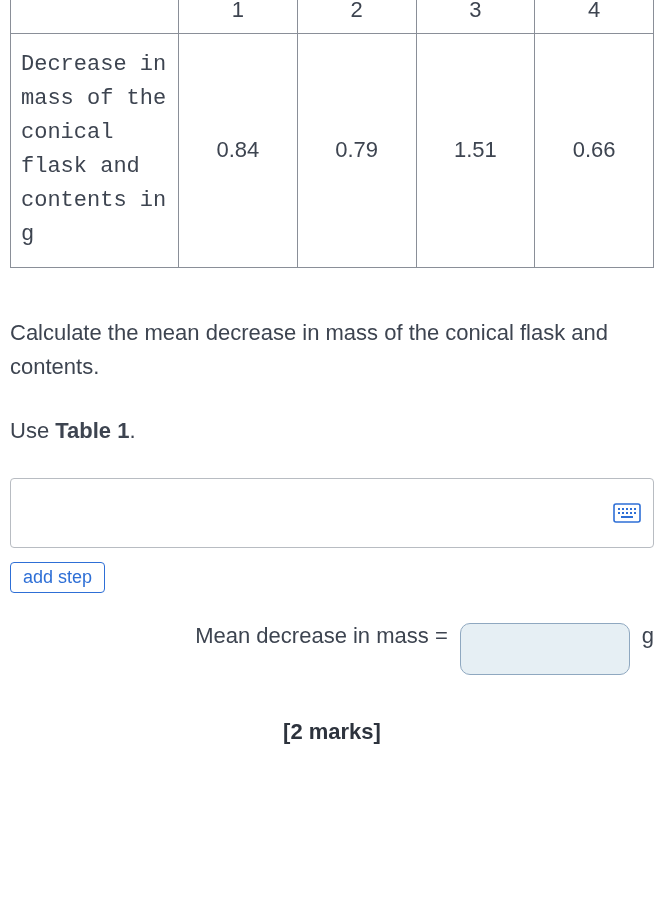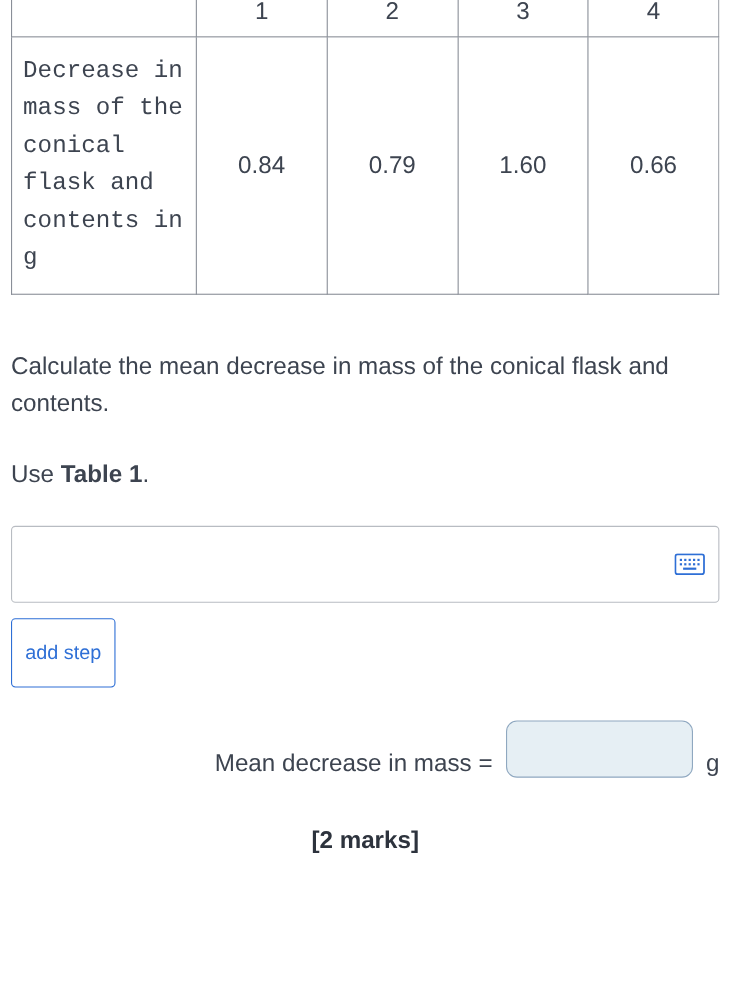--- a/index.html
+++ b/index.html
@@ -54,29 +54,29 @@
     width: 28px;
     height: 20px;
     color: #2e6fd6;
   }
   .kb-icon svg { display: block; }
   .add-step {
     display: inline-block;
     border: 1px solid #2e6fd6;
     color: #2e6fd6;
     font-size: 18px;
-    padding: 20px 12px;
+    padding: 4px 12px;
     border-radius: 4px;
     background: #fff;
     cursor: pointer;
     margin-bottom: 30px;
   }
   .mean-row {
     display: flex;
-    align-items: flex-end;
+    align-items: flex-start;
     justify-content: flex-end;
     gap: 12px;
     margin-bottom: 44px;
   }
   .mean-label { font-size: 22px; color: #3d4450; }
   .mean-input {
     width: 170px;
     height: 52px;
     border: 1px solid #8fa8c0;
     border-radius: 10px;
@@ -102,21 +102,21 @@
         <th class="corner"></th>
         <th>1</th>
         <th>2</th>
         <th>3</th>
         <th>4</th>
       </tr>
       <tr>
         <td class="rowlabel">Decrease in mass of the conical flask and contents in g</td>
         <td>0.84</td>
         <td>0.79</td>
-        <td>1.60</td>
+        <td>1.51</td>
         <td>0.66</td>
       </tr>
     </tbody>
       </table>
   </div>
 
   <p class="prose">Calculate the mean decrease in mass of the conical flask and contents.</p>
 
 
   <p class="prose">

